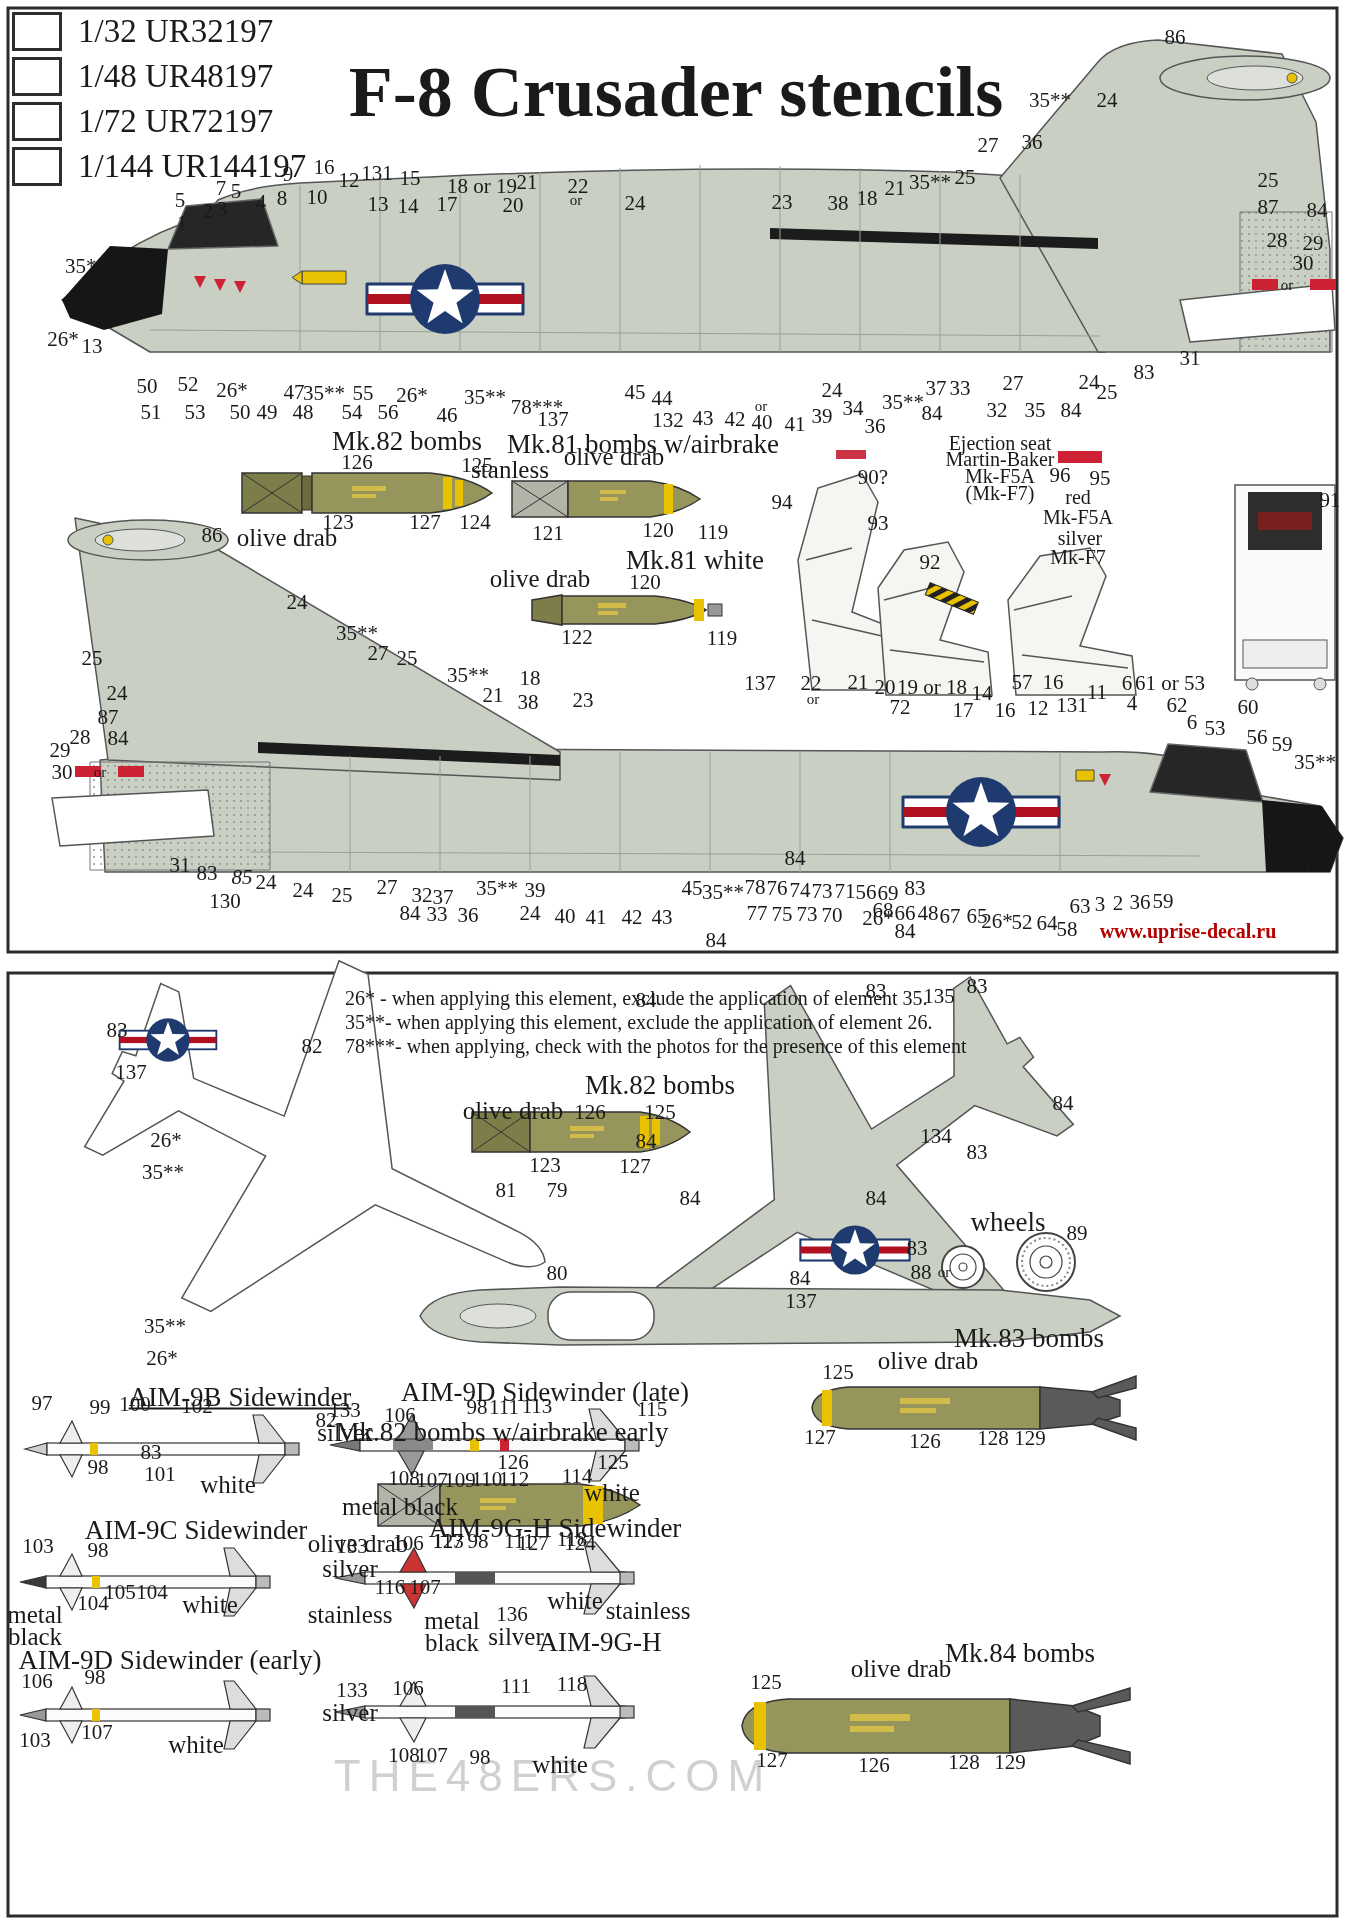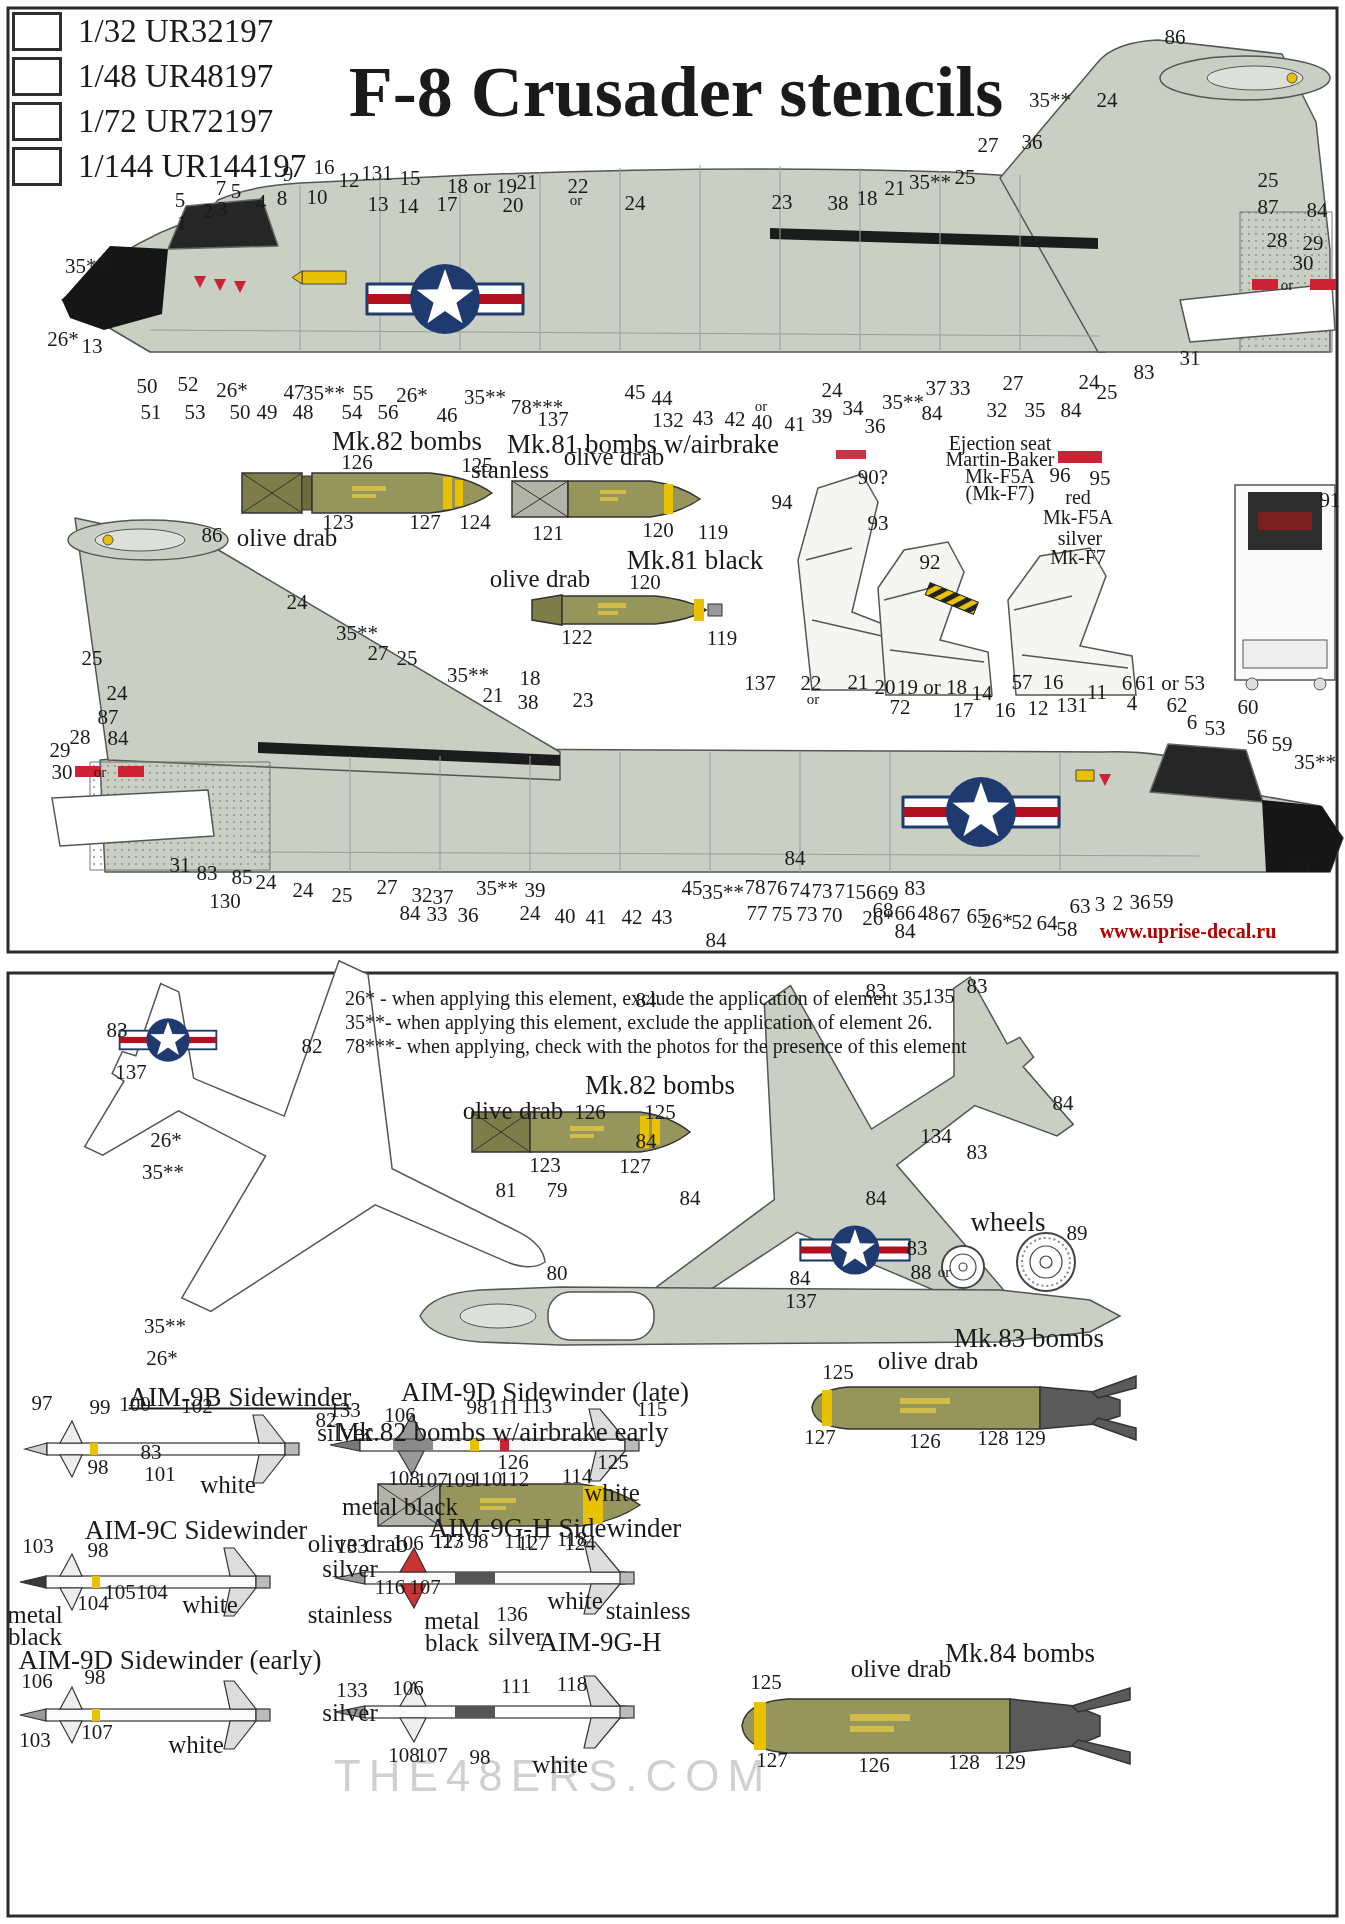--- a/index.html
+++ b/index.html
@@ -427,21 +427,21 @@
       <span class="lbl n" style="left: 338px; top: 522px;">123</span>
       <span class="lbl n" style="left: 425px; top: 522px;">127</span>
       <span class="lbl n" style="left: 475px; top: 522px;">124</span>
       <span class="lbl f" style="left: 287px; top: 537px;">olive drab</span>
       <span class="lbl t" style="left: 643px; top: 444px;">Mk.81 bombs w/airbrake</span>
       <span class="lbl f" style="left: 510px; top: 469px;">stanless</span>
       <span class="lbl f" style="left: 614px; top: 456px;">olive drab</span>
       <span class="lbl n" style="left: 548px; top: 533px;">121</span>
       <span class="lbl n" style="left: 658px; top: 530px;">120</span>
       <span class="lbl n" style="left: 713px; top: 532px;">119</span>
-      <span class="lbl t" style="left: 695px; top: 560px;">Mk.81 black</span>
+      <span class="lbl t" style="left: 695px; top: 560px;">Mk.81 white</span>
       <span class="lbl f" style="left: 540px; top: 578px;">olive drab</span>
       <span class="lbl n" style="left: 645px; top: 582px;">120</span>
       <span class="lbl n" style="left: 577px; top: 637px;">122</span>
       <span class="lbl n" style="left: 722px; top: 638px;">119</span>
       <span class="lbl n" style="left: 873px; top: 477px;">90?</span>
       <span class="lbl n" style="left: 782px; top: 502px;">94</span>
       <span class="lbl n" style="left: 878px; top: 523px;">93</span>
       <span class="lbl n" style="left: 930px; top: 562px;">92</span>
       <span class="lbl n" style="left: 1060px; top: 475px;">96</span>
       <span class="lbl n" style="left: 1100px; top: 478px;">95</span>
@@ -485,21 +485,21 @@
       <span class="lbl n" style="left: 1177px; top: 705px;">62</span>
       <span class="lbl n" style="left: 1192px; top: 722px;">6</span>
       <span class="lbl n" style="left: 1215px; top: 728px;">53</span>
       <span class="lbl n" style="left: 1248px; top: 707px;">60</span>
       <span class="lbl n" style="left: 1257px; top: 737px;">56</span>
       <span class="lbl n" style="left: 1282px; top: 744px;">59</span>
       <span class="lbl n" style="left: 1315px; top: 762px;">35**</span>
       <span class="lbl n" style="left: 1305px; top: 865px;">26*</span>
       <span class="lbl n" style="left: 180px; top: 865px;">31</span>
       <span class="lbl n" style="left: 207px; top: 873px;">83</span>
-      <span class="lbl n" style="left: 242px; top: 877px;">85</span>
+      <span class="lbl n" style="left: 242px; top: 877px; font-style: italic;">85</span>
       <span class="lbl n" style="left: 225px; top: 901px;">130</span>
       <span class="lbl n" style="left: 266px; top: 882px;">24</span>
       <span class="lbl n" style="left: 303px; top: 890px;">24</span>
       <span class="lbl n" style="left: 342px; top: 895px;">25</span>
       <span class="lbl n" style="left: 387px; top: 887px;">27</span>
       <span class="lbl n" style="left: 422px; top: 895px;">32</span>
       <span class="lbl n" style="left: 443px; top: 897px;">37</span>
       <span class="lbl n" style="left: 410px; top: 913px;">84</span>
       <span class="lbl n" style="left: 437px; top: 914px;">33</span>
       <span class="lbl n" style="left: 468px; top: 915px;">36</span>

